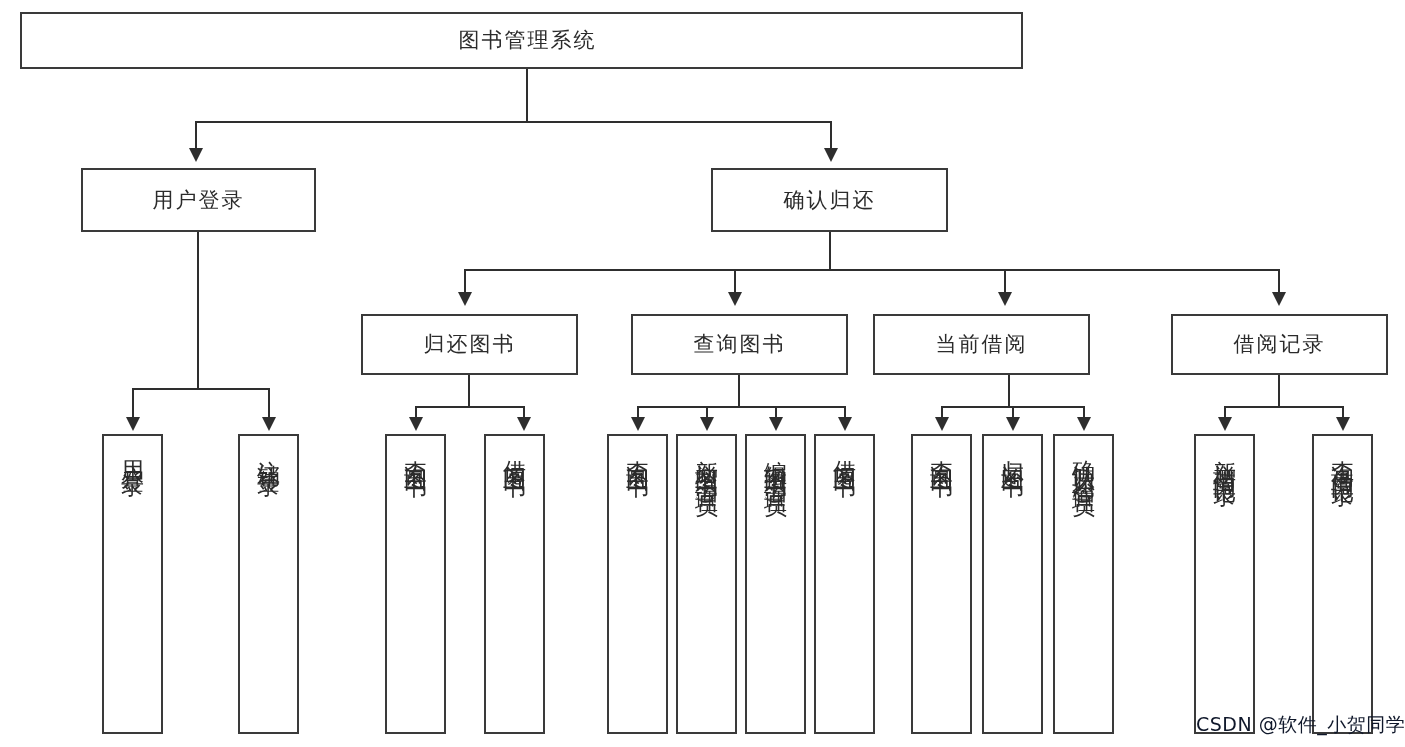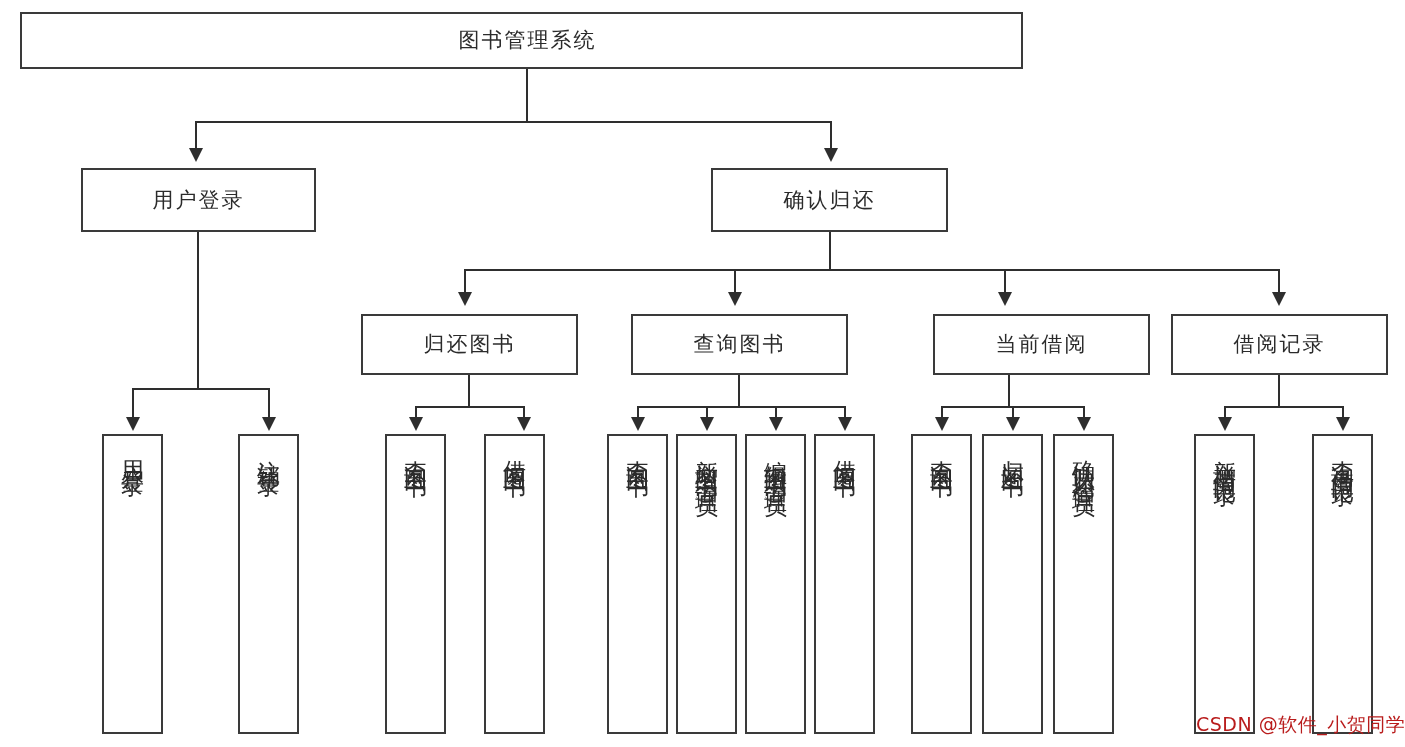--- a/index.html
+++ b/index.html
@@ -58,21 +58,21 @@
   .ln.h{height:2px;}
   .arrow{
     position:absolute;
     width:0;height:0;
     border-left:7px solid transparent;
     border-right:7px solid transparent;
     border-top:14px solid #2e2e2e;
   }
   .watermark{
     position:absolute;
-    color:#b91c1c;
+    color:#0f172a;
     font-size:19px;
     white-space:nowrap;
     letter-spacing:0.5px;
     user-select:none;
   }
 </style>
 </head>
 <body>
 
 <div id="canvas">
@@ -116,21 +116,21 @@
   <div class="arrow" style="left:998px;top:292px;"></div>
   <div class="ln v" style="left:1278px;top:269px;height:26px;"></div>
   <div class="arrow" style="left:1272px;top:292px;"></div>
 
   <div class="node h-node" style="left:361px;top:314px;width:217px;height:61px;">
     <span class="lbl">归还图书</span>
   </div>
   <div class="node h-node" style="left:631px;top:314px;width:217px;height:61px;">
     <span class="lbl">查询图书</span>
   </div>
-  <div class="node h-node" style="left:933px;top:314px;width:217px;height:61px;">
+  <div class="node h-node" style="left:873px;top:314px;width:217px;height:61px;">
     <span class="lbl">当前借阅</span>
   </div>
   <div class="node h-node" style="left:1171px;top:314px;width:217px;height:61px;">
     <span class="lbl">借阅记录</span>
   </div>
 
   <div class="ln v" style="left:468px;top:375px;height:32px;"></div>
   <div class="ln h" style="left:415px;top:406px;width:108px;"></div>
   <div class="ln v" style="left:415px;top:406px;height:14px;"></div>
   <div class="arrow" style="left:409px;top:417px;"></div>

